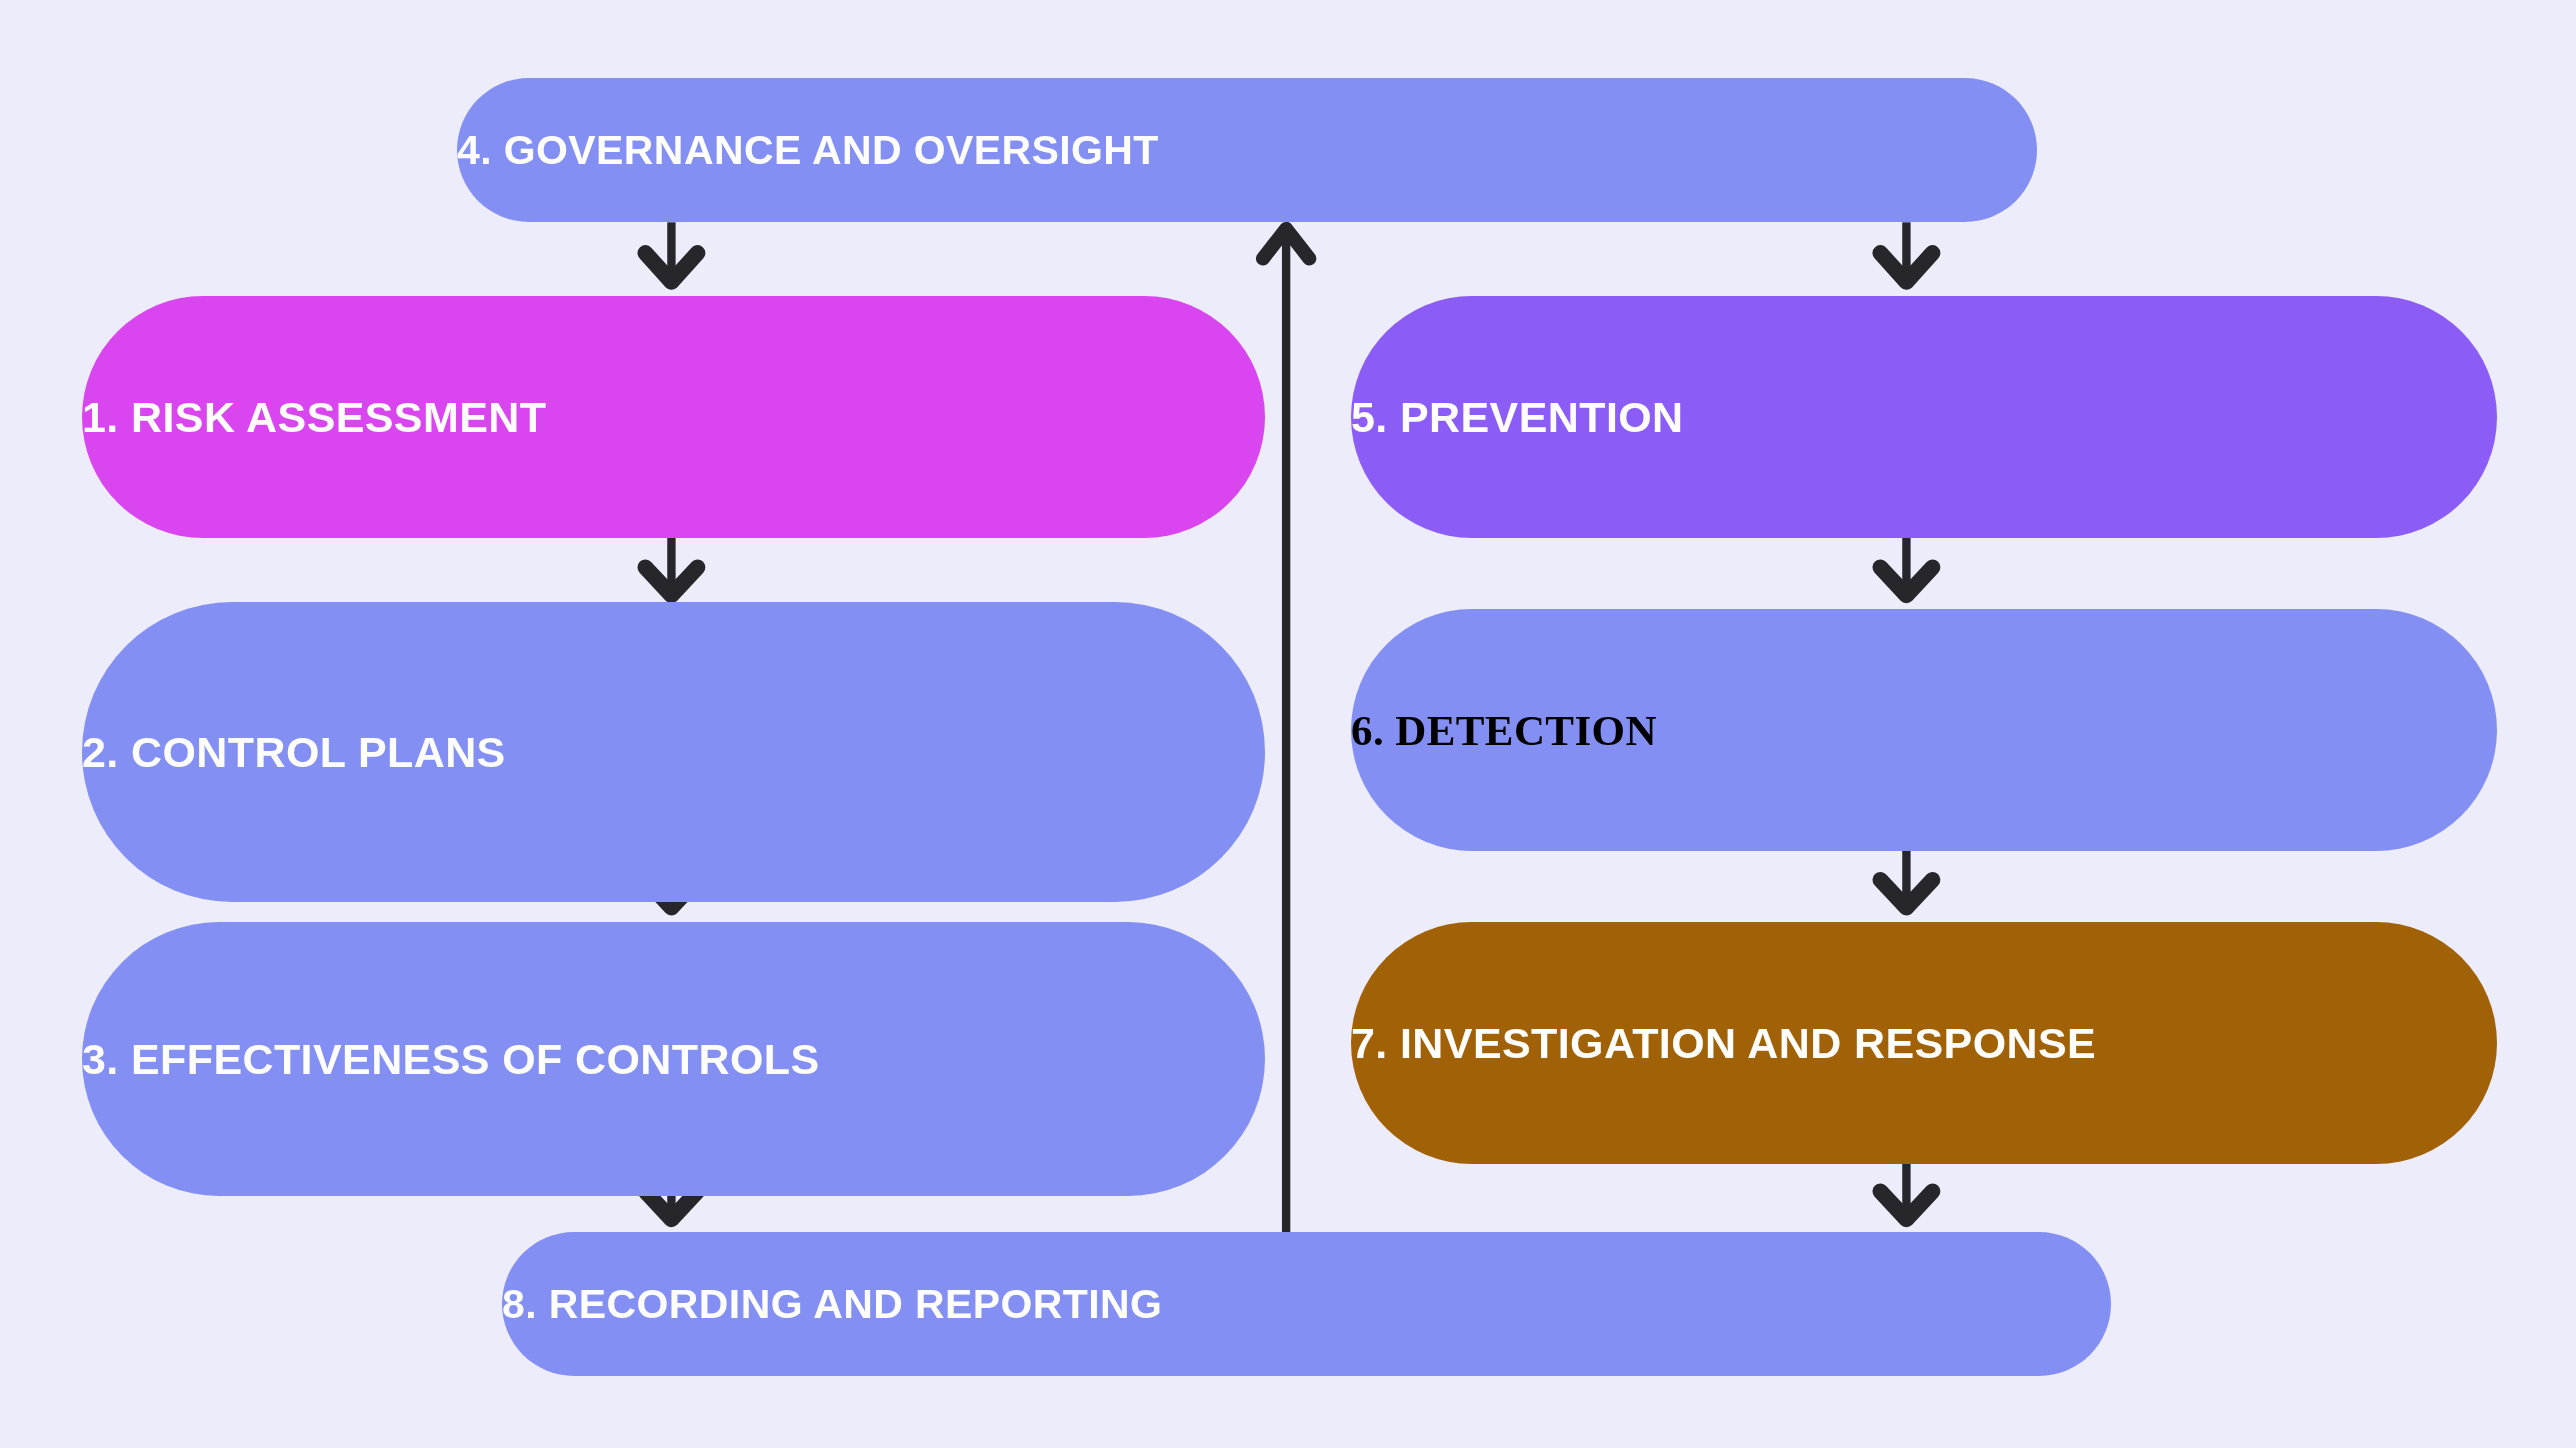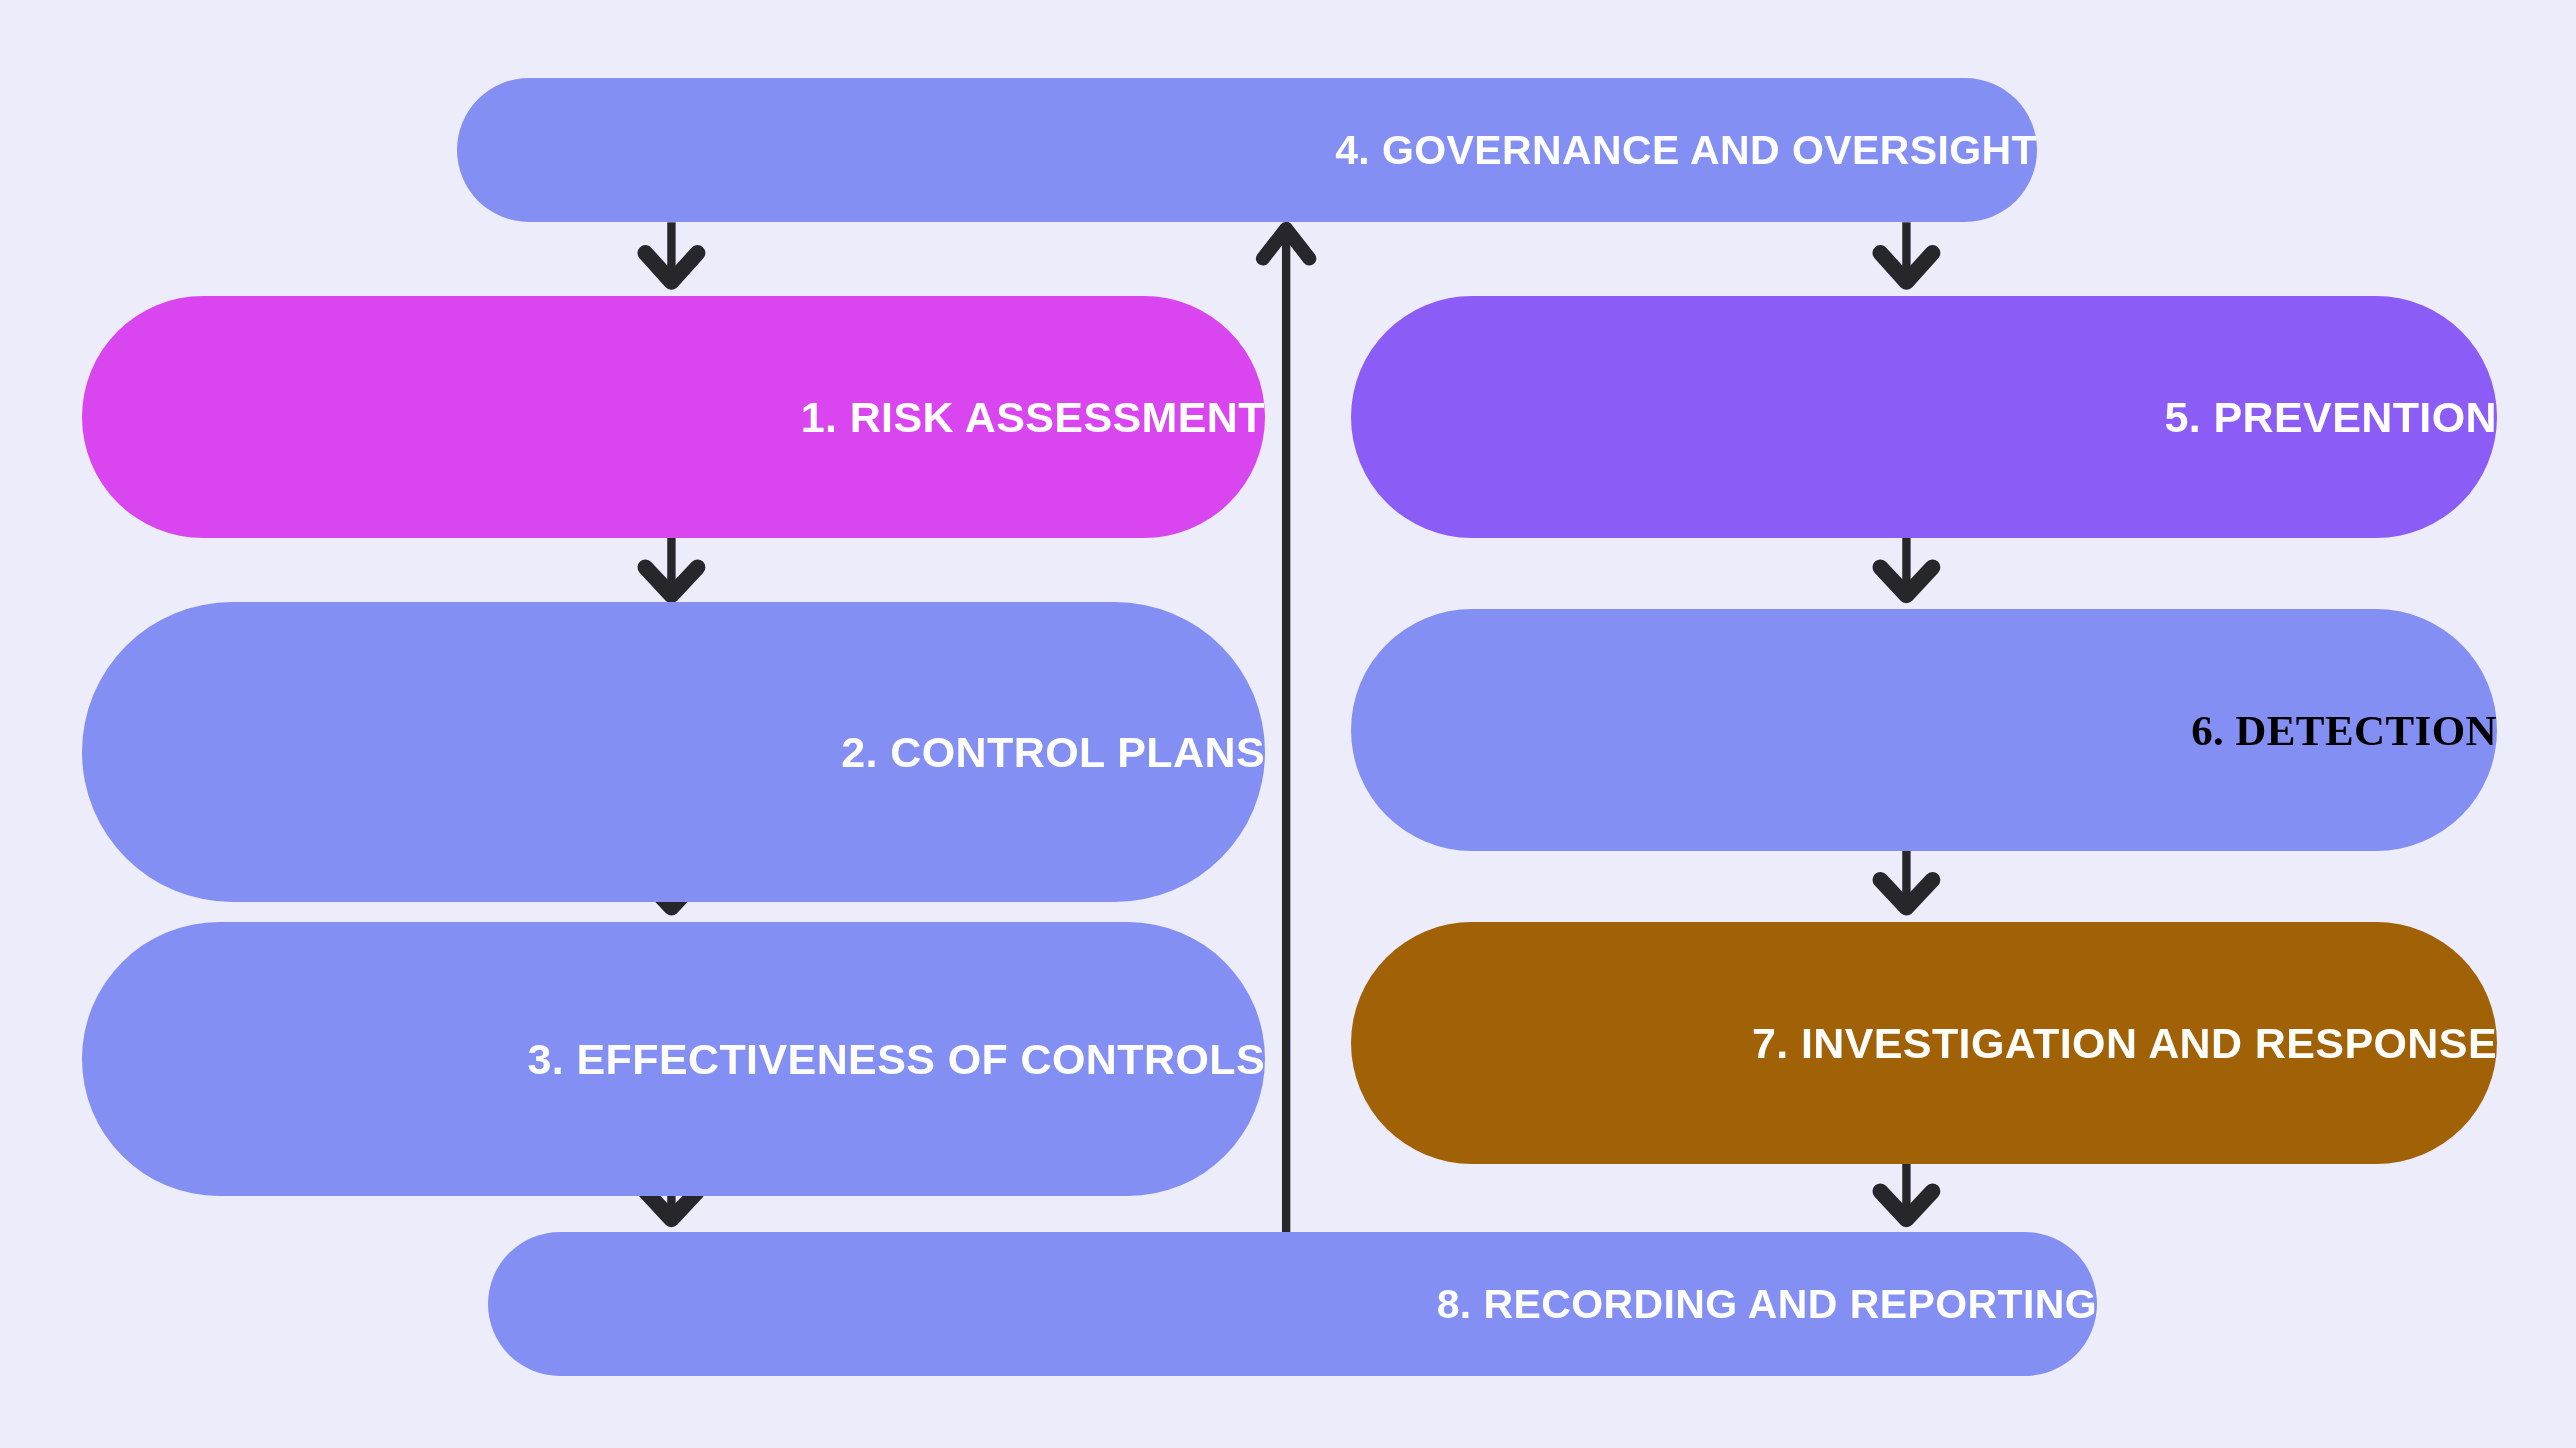--- a/index.html
+++ b/index.html
@@ -30,21 +30,21 @@
     width: 2576px;
     height: 1449px;
     pointer-events: none;
   }
 
   
   .node {
     position: absolute;
     display: flex;
     align-items: center;
-    justify-content: flex-end;
+    justify-content: flex-start;
     box-sizing: border-box;
     background: #838ff3;
     border-radius: 929px;
     z-index: 2;
   }
 
   .node-label {
     color: #fdfdfb;
     font-family: "Liberation Sans", sans-serif;
     font-weight: bold;
@@ -103,21 +103,21 @@
     top: 922px;
     width: 1146px;
     height: 242px;
   }
 
   .node.col-left .node-label,
   .node.col-right .node-label { font-size: 43px; }
 
   
   #node-recording {
-    left: 488px;
+    left: 502px;
     top: 1232px;
     width: 1609px;
     height: 144px;
   }
   #node-recording .node-label { font-size: 41px; }
 
   
   .arrow-line {
     stroke: #26262b;
     stroke-width: 9;

